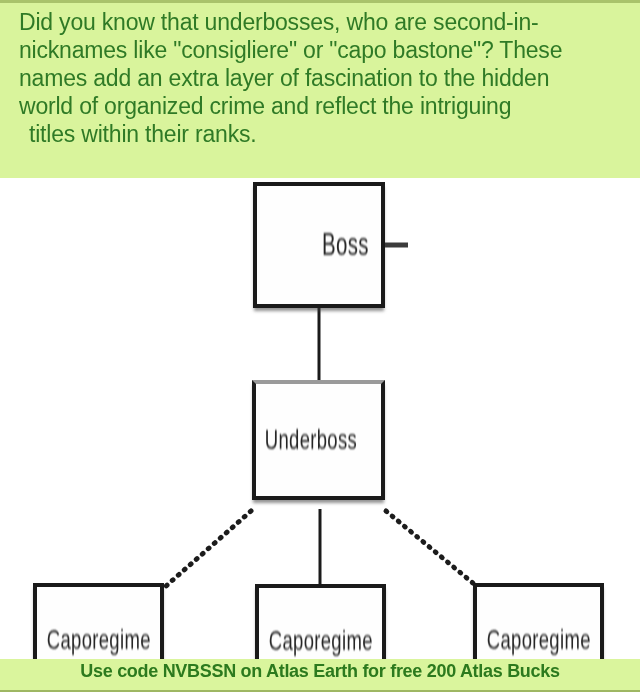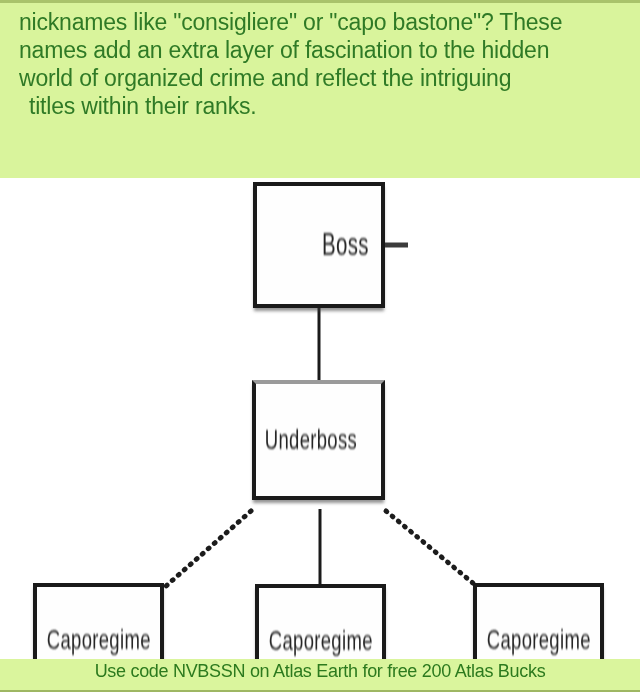--- a/index.html
+++ b/index.html
@@ -56,31 +56,32 @@
   
   .promo{
     position:absolute;left:0;top:659px;width:640px;height:33px;
     background:#daf59d;
     border-bottom:2px solid #9eb763;
     box-sizing:border-box;
     z-index:5;
     text-align:center;
     color:#2c7a1e;
     font-size:18px;
-    font-weight:400;
+    font-weight:700;
     letter-spacing:-0.3px;
     padding-top:2px;
   }
 </style>
 </head>
 <body>
 
 <div class="stage">
 
   <div class="caption">
+    <div class="line">Did you know that underbosses, who are second-in-</div>
     <div class="line">nicknames like "consigliere" or "capo bastone"? These</div>
     <div class="line">names add an extra layer of fascination to the hidden</div>
     <div class="line">world of organized crime and reflect the intriguing</div>
     <div class="line indent">titles within their ranks.</div>
   </div>
 
   <div class="org">
 
     <svg class="wires" width="640" height="692" viewBox="0 0 640 692">
 

